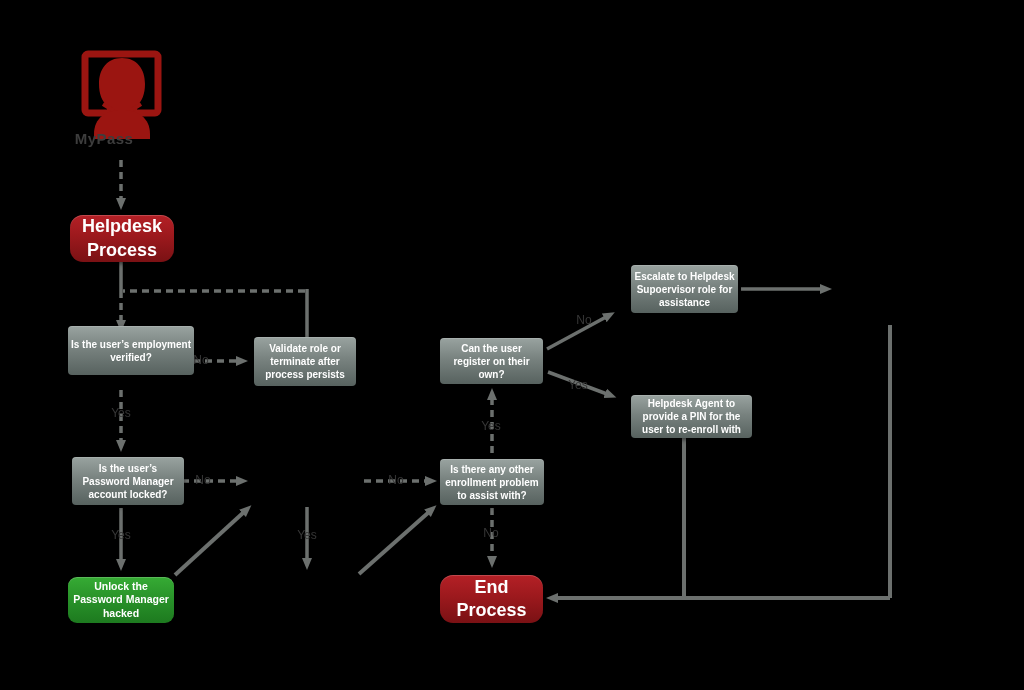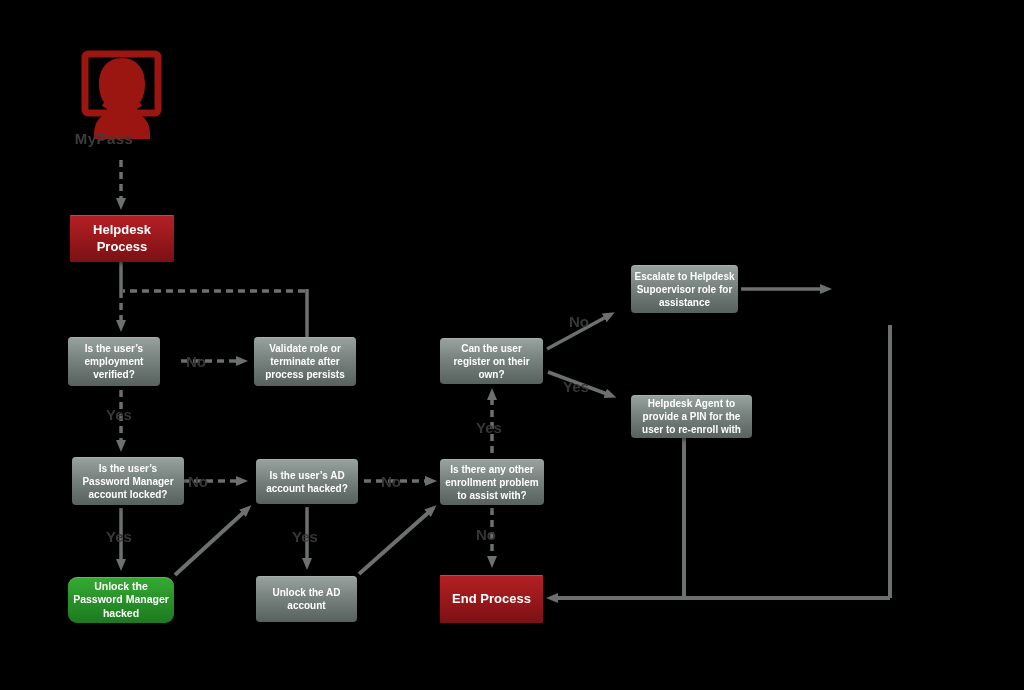--- a/index.html
+++ b/index.html
@@ -15,32 +15,32 @@
     position:absolute;display:flex;align-items:center;justify-content:center;
     text-align:center;color:#ffffff;font-weight:bold;border-radius:4px;
     padding:2px 2px;box-sizing:border-box;font-size:10px;line-height:1.3;
   }
   .gray{
     background:linear-gradient(180deg,#99a3a0 0%,#78827f 45%,#57625f 100%);
     box-shadow:inset 0 1px 0 rgba(255,255,255,0.15), 0 2px 4px rgba(0,0,0,0.5);
   }
   .red{
     background:linear-gradient(180deg,#b42026 0%,#9c191d 45%,#7a1114 100%);
-    font-size:13px;border-radius:1px;
+    font-size:18px;border-radius:13px;
     box-shadow:inset 0 1px 0 rgba(255,255,255,0.18), 0 2px 4px rgba(0,0,0,0.5);
   }
   .green{
     background:linear-gradient(180deg,#36ab34 0%,#2a942b 45%,#1d7a1f 100%);
     background:linear-gradient(180deg,#36ab34 0%,#289129 50%,#1d7a1f 100%);
     font-size:10.5px;border-radius:9px;
     box-shadow:inset 0 1px 0 rgba(255,255,255,0.18), 0 2px 4px rgba(0,0,0,0.5);
   }
   .edge-label{
-    position:absolute;width:30px;text-align:left;color:#373737;
-    font-weight:bold;font-size:15px;
+    position:absolute;width:30px;text-align:center;color:#373737;
+    font-weight:normal;font-size:12px;
   }
   .mypass-label{
     position:absolute;left:54px;top:130px;width:100px;text-align:center;
     color:#3d3d3d;font-weight:bold;font-size:15px;letter-spacing:0.4px;
   }
 </style>
 </head>
 <body>
 
 <div class="stage">
@@ -77,31 +77,29 @@
   <svg style="position:absolute;left:80px;top:45px;" width="84" height="96" viewBox="0 0 84 96">
     <rect x="5" y="9" width="73" height="59" rx="3" fill="none" stroke="#9b1511" stroke-width="7"></rect>
     <path d="M42,13 C27,13 19,24 19,39 C19,49 22,56 27,61 L27,69 L57,69 L57,61 C62,56 65,49 65,39 C65,24 57,13 42,13 Z" fill="#9b1511"></path>
     <path d="M23,59 L34,66 M61,59 L50,66" stroke="#9b1511" stroke-width="4"></path>
     <path d="M14,94 L14,89 C14,73 26,65 42,65 C58,65 70,73 70,89 L70,94 Z" fill="#9b1511"></path>
   </svg>
   <div class="mypass-label">MyPass</div>
 
   <div class="node red" style="left:70px;top:215px;width:104px;height:47px;">Helpdesk Process</div>
 
-  <div class="node gray" style="left:68px;top:337px;width:92px;height:49px;">Is the user’s employment verified?</div>
+  <div class="node gray" style="left:68px;top:326px;width:126px;height:49px;">Is the user’s employment verified?</div>
 
   <div class="node gray" style="left:254px;top:337px;width:102px;height:49px;">Validate role or terminate after process persists</div>
 
   <div class="node gray" style="left:72px;top:457px;width:112px;height:48px;">Is the user’s Password Manager account locked?</div>
 
-  <div class="node gray" style="left:256px;top:459px;width:102px;height:45px;">Is the user’s AD account hacked?</div>
 
   <div class="node green" style="left:68px;top:577px;width:106px;height:46px;">Unlock the Password Manager hacked</div>
 
-  <div class="node gray" style="left:256px;top:576px;width:101px;height:46px;">Unlock the AD account</div>
 
   <div class="node gray" style="left:440px;top:459px;width:104px;height:46px;">Is there any other enrollment problem to assist with?</div>
 
   <div class="node gray" style="left:440px;top:338px;width:103px;height:46px;">Can the user register on their own?</div>
 
   <div class="node gray" style="left:631px;top:265px;width:107px;height:48px;">Escalate to Helpdesk Supoervisor role for assistance</div>
 
   <div class="node gray" style="left:631px;top:395px;width:121px;height:43px;">Helpdesk Agent to provide a PIN for the user to re-enroll with</div>
 
 

